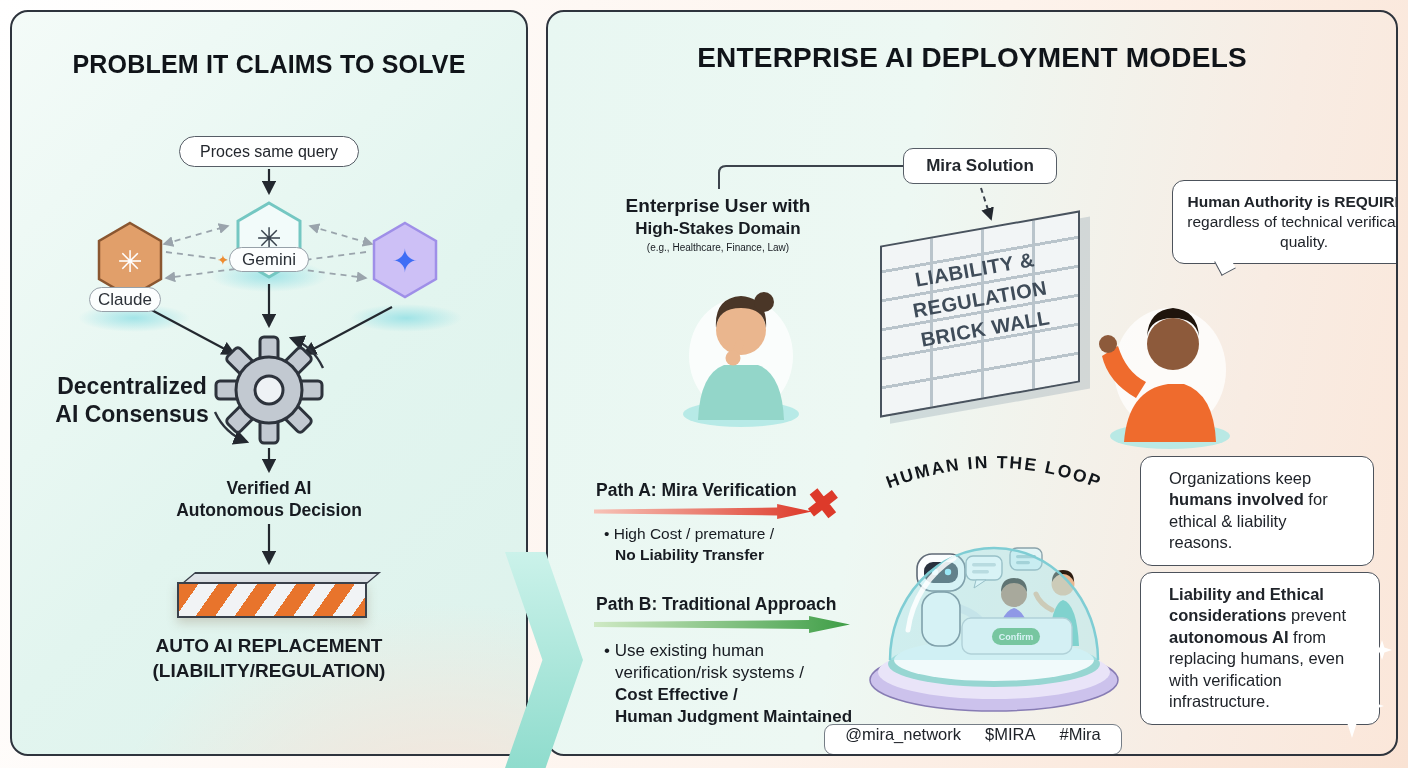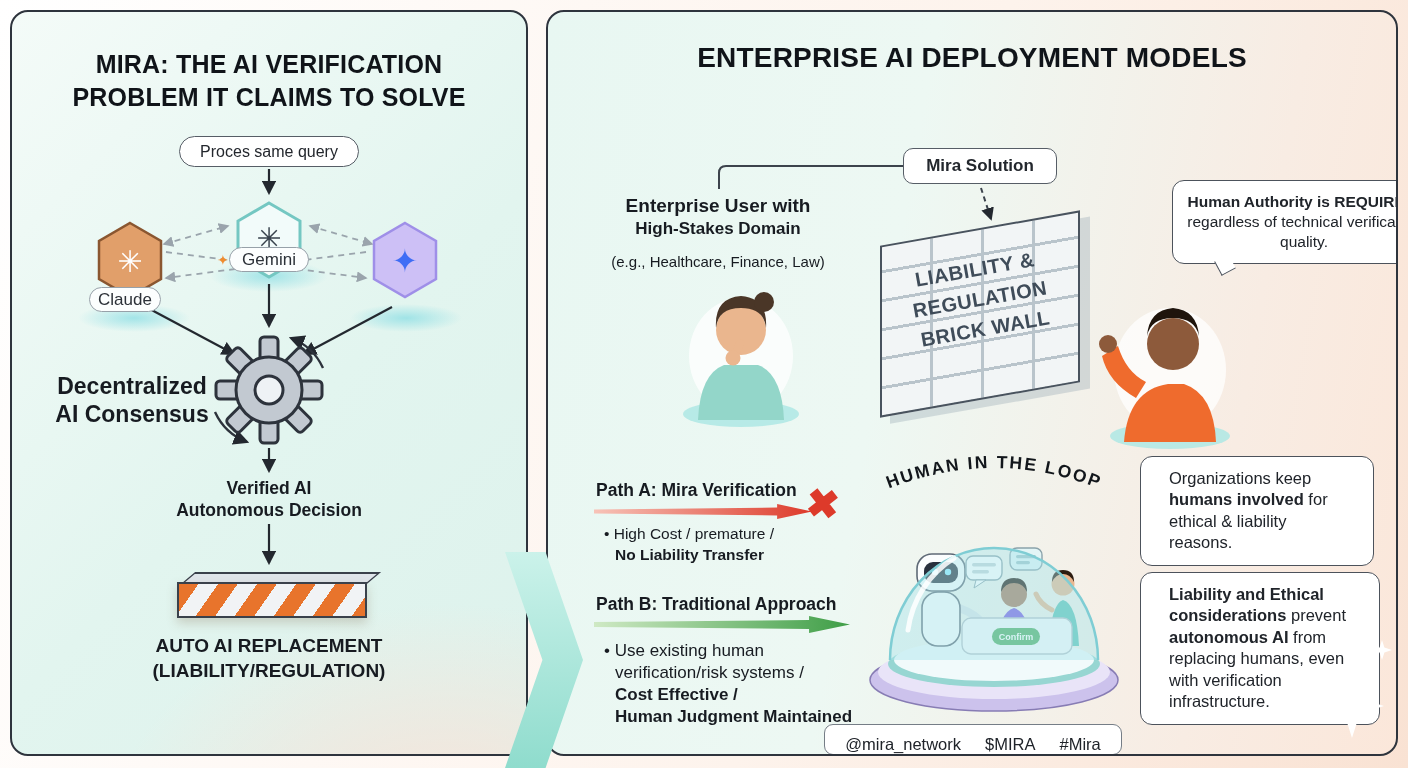--- a/index.html
+++ b/index.html
@@ -26,33 +26,32 @@
                      repeating-linear-gradient(90deg,transparent 0 48px,#b9c4cb 48px 51px);
     border:2px solid #49535e;transform:skewY(-10deg);box-shadow:10px 8px 0 rgba(150,165,178,.35)}
   .wall-text{transform:rotate(-10deg);font-weight:700;font-size:20px;letter-spacing:.5px;color:#3f4c59;line-height:1.5}
   .note{position:absolute;background:#fff;border:1.6px solid #4c525b;border-radius:12px;padding:11px 28px;font-size:16.5px;line-height:1.3;color:#20242a}
   .bubble{position:absolute;background:#fff;border:1.6px solid #4c525b;border-radius:12px;padding:11px 12px;font-size:15.5px;line-height:1.3;text-align:center;color:#20242a}
   .bubble::after{content:"";position:absolute;left:44px;bottom:-9.5px;width:15px;height:15px;background:#fff;border-right:1.6px solid #4c525b;border-bottom:1.6px solid #4c525b;transform:rotate(62deg)}
   .arrow-band{position:absolute;clip-path:polygon(0 36%,84% 24%,84% 0,100% 50%,84% 100%,84% 76%,0 64%)}
   .arrow-a{background:linear-gradient(90deg,#f7c3b8,var(--accent_red,#dd3a2a))}
   .arrow-b{background:linear-gradient(90deg,#cfe9c4,var(--accent_green,#3f9e47))}
   .xmark{position:absolute;font-size:40px;font-weight:700;color:var(--accent_red,#dd3a2a);transform:rotate(7deg);line-height:1}
-  .footer-pill{position:absolute;display:flex;gap:24px;align-items:flex-end;justify-content:center;background:#fff;border:1.4px solid #757d86;border-radius:9px;font-size:16.5px;color:#20242a}
+  .footer-pill{position:absolute;display:flex;gap:24px;align-items:flex-start;justify-content:center;background:#fff;border:1.4px solid #757d86;border-radius:9px;font-size:16.5px;color:#20242a}
   .star4{position:absolute;background:#fff;clip-path:polygon(50% 0,62% 38%,100% 50%,62% 62%,50% 100%,38% 62%,0 50%,38% 38%)}
   .chevron{position:absolute;z-index:6;background:linear-gradient(180deg,#cbf2ea,#8fdccd);clip-path:polygon(0 0,52% 0,100% 50%,52% 100%,0 100%,48% 50%)}
 </style>
 </head>
 <body>
 
 <div class="canvas">
 
   <section class="panel panel-left">
 
     <div class="title" style="left:0;top:36px;width:100%;font-size:25px">
-      <div>MIRA: THE AI VERIFICATION</div>
       <div>PROBLEM IT CLAIMS TO SOLVE</div>
     </div>
 
     <div class="pill" style="left:167px;top:124px;width:180px;height:31px">Proces same query</div>
 
     <div class="glow" style="left:66px;top:292px;width:112px;height:28px"></div>
     <div class="glow" style="left:198px;top:248px;width:118px;height:32px"></div>
     <div class="glow" style="left:338px;top:292px;width:112px;height:28px"></div>
 
     <svg class="abs" style="left:0;top:0" width="518" height="746">
@@ -143,21 +142,21 @@
     <svg class="abs" style="left:0;top:0" width="852" height="746">
       <path d="M355 154 L178 154 Q171 154 171 161 L171 177" fill="none" stroke="#3c434c" stroke-width="2"></path>
       <line x1="433" y1="176" x2="443" y2="207" stroke="#3c434c" stroke-width="2" stroke-dasharray="5 4" marker-end="url(#ah)"></line>
     </svg>
 
     <div class="pill bold" style="left:355px;top:136px;width:154px;height:36px;font-size:17px;border-radius:10px">Mira Solution</div>
 
     <div class="abs c" style="left:55px;top:182px;width:230px;line-height:1.25">
       <div class="bold" style="font-size:19px">Enterprise User with</div>
       <div class="bold" style="font-size:17px">High-Stakes Domain</div>
-      <div style="font-size:15px;margin-top:14px">(e.g., Healthcare, Finance, Law)</div>
+      <div style="font-size:10px;margin-top:3px">(e.g., Healthcare, Finance, Law)</div>
     </div>
 
     <svg class="abs" style="left:128px;top:256px" width="130" height="160" viewBox="0 0 130 160">
       <ellipse cx="65" cy="146" rx="58" ry="13" fill="#aee7e4" opacity="0.85"></ellipse>
       <ellipse cx="65" cy="88" rx="52" ry="58" fill="#ffffff" opacity="0.75"></ellipse>
       <path d="M22 152 Q24 106 48 97 L82 97 Q106 106 108 152 Z" fill="#93d6c9"></path>
       <circle cx="65" cy="62" r="25" fill="#eab68e"></circle>
       <path d="M40 60 Q38 30 65 28 Q92 30 90 60 Q88 40 65 40 Q42 40 40 60 Z" fill="#4a3627"></path>
       <circle cx="88" cy="34" r="10" fill="#4a3627"></circle>
       <path d="M57 90 Q62 82 64 75" stroke="#eab68e" stroke-width="8" stroke-linecap="round" fill="none"></path>

